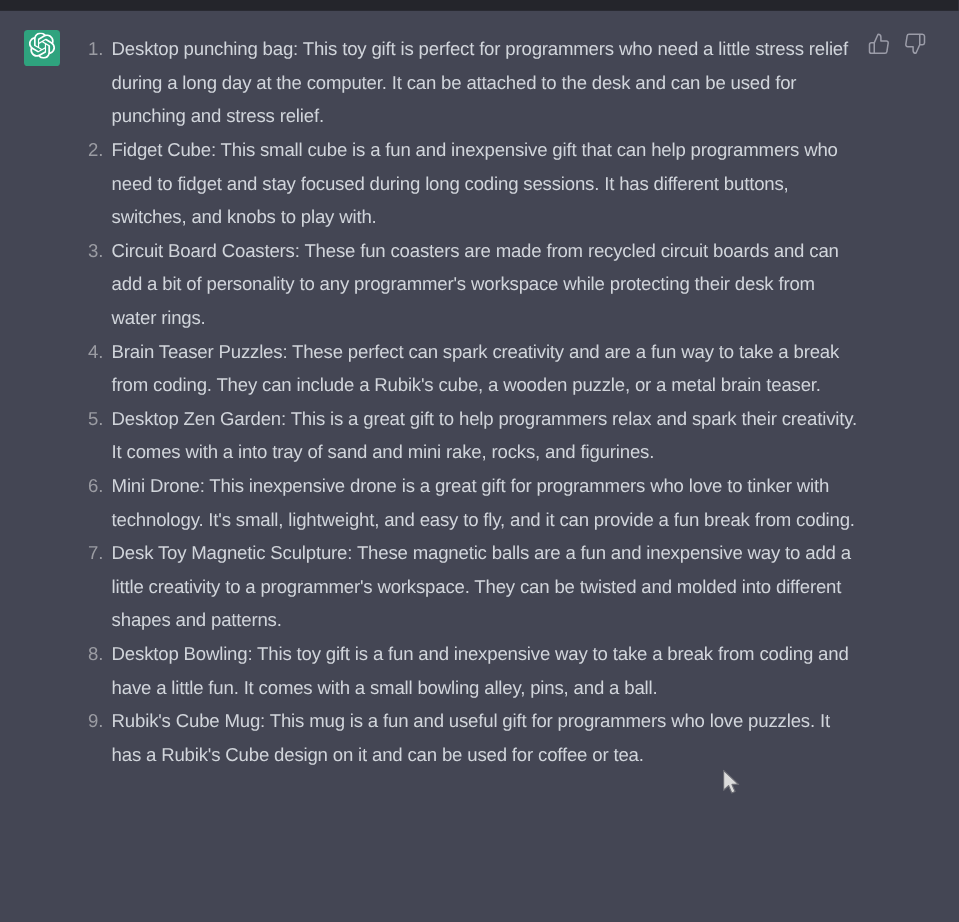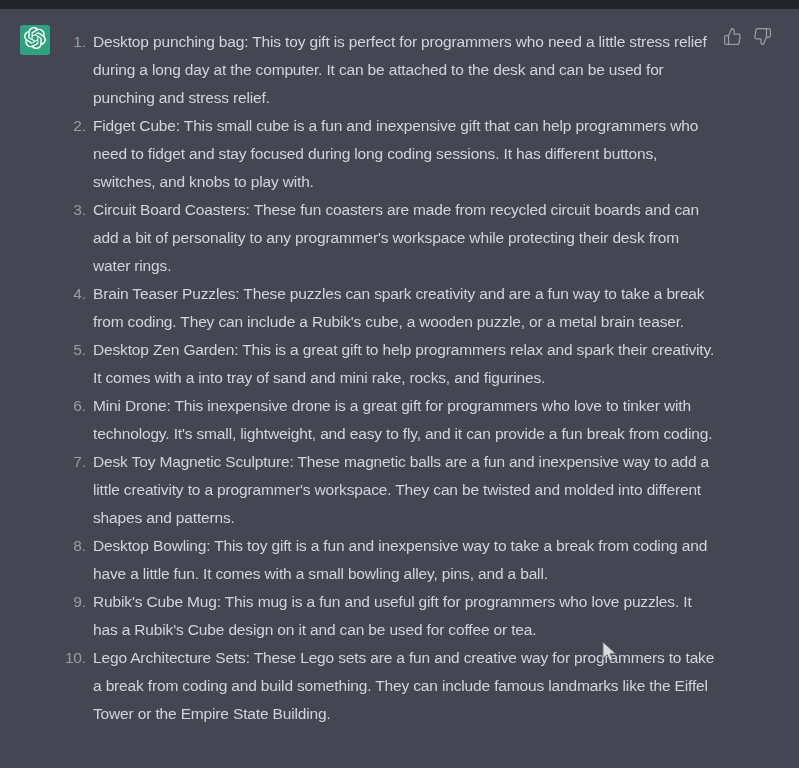--- a/index.html
+++ b/index.html
@@ -109,45 +109,41 @@
       <li>
         <span class="li-marker">2.</span>
         <span class="li-text">Fidget Cube: This small cube is a fun and inexpensive gift that can help programmers who need to fidget and stay focused during long coding sessions. It has different buttons, switches, and knobs to play with.</span>
       </li>
       <li>
         <span class="li-marker">3.</span>
         <span class="li-text">Circuit Board Coasters: These fun coasters are made from recycled circuit boards and can add a bit of personality to any programmer's workspace while protecting their desk from water rings.</span>
       </li>
       <li>
         <span class="li-marker">4.</span>
-        <span class="li-text">Brain Teaser Puzzles: These puzzles can spark creativity and are a fun way to take a break from coding. They can include a Rubik's cube, a wooden puzzle, or a metal brain teaser.</span>
+        <span class="li-text">Brain Teaser Puzzles: These perfect can spark creativity and are a fun way to take a break from coding. They can include a Rubik's cube, a wooden puzzle, or a metal brain teaser.</span>
       </li>
       <li>
         <span class="li-marker">5.</span>
         <span class="li-text">Desktop Zen Garden: This is a great gift to help programmers relax and spark their creativity. It comes with a into tray of sand and mini rake, rocks, and figurines.</span>
       </li>
       <li>
         <span class="li-marker">6.</span>
         <span class="li-text">Mini Drone: This inexpensive drone is a great gift for programmers who love to tinker with technology. It's small, lightweight, and easy to fly, and it can provide a fun break from coding.</span>
       </li>
       <li>
         <span class="li-marker">7.</span>
         <span class="li-text">Desk Toy Magnetic Sculpture: These magnetic balls are a fun and inexpensive way to add a little creativity to a programmer's workspace. They can be twisted and molded into different shapes and patterns.</span>
       </li>
       <li>
         <span class="li-marker">8.</span>
         <span class="li-text">Desktop Bowling: This toy gift is a fun and inexpensive way to take a break from coding and have a little fun. It comes with a small bowling alley, pins, and a ball.</span>
       </li>
       <li>
         <span class="li-marker">9.</span>
         <span class="li-text">Rubik's Cube Mug: This mug is a fun and useful gift for programmers who love puzzles. It has a Rubik's Cube design on it and can be used for coffee or tea.</span>
-      </li>
-      <li>
-        <span class="li-marker">10.</span>
-        <span class="li-text">Lego Architecture Sets: These Lego sets are a fun and creative way for programmers to take a break from coding and build something. They can include famous landmarks like the Eiffel Tower or the Empire State Building.</span>
       </li>
     </ol>
   </div>
 
   <div class="actions">
     <button class="icon-btn">
       <span>
         <svg viewBox="0 0 24 24" fill="none" stroke="currentColor" stroke-width="1.6" stroke-linecap="round" stroke-linejoin="round">
           <path d="M14 9V5a3 3 0 0 0-3-3l-4 9v11h11.28a2 2 0 0 0 2-1.7l1.38-9a2 2 0 0 0-2-2.3zM7 22H4a2 2 0 0 1-2-2v-7a2 2 0 0 1 2-2h3"></path>
         </svg>

